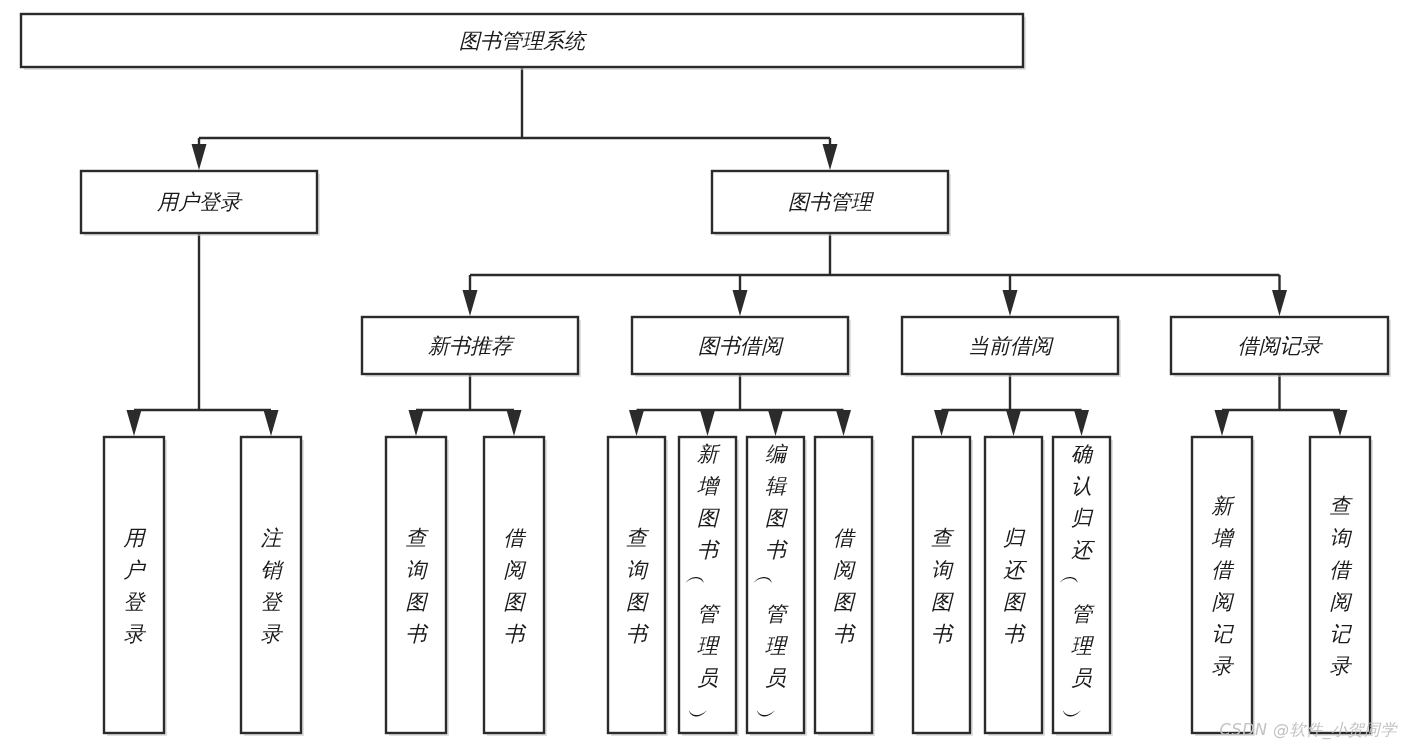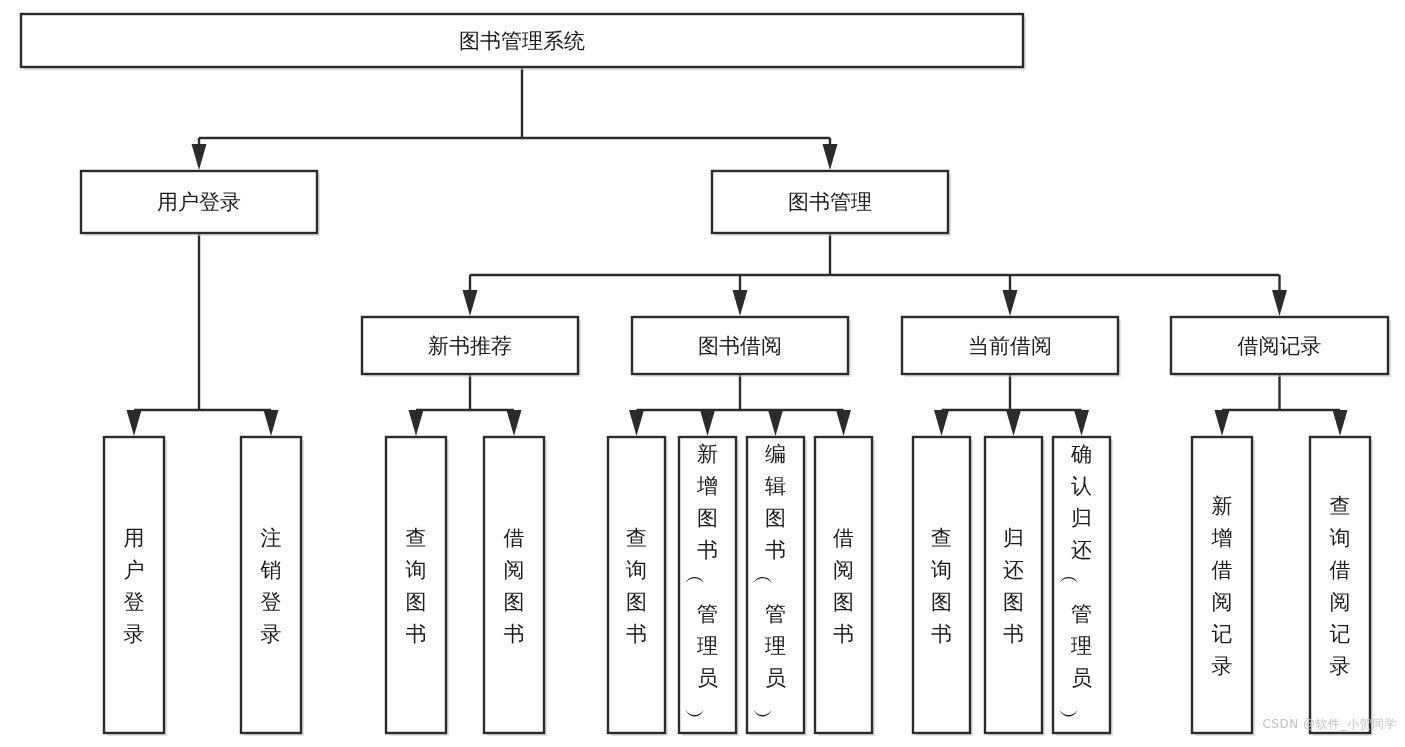--- a/index.html
+++ b/index.html
@@ -11,20 +11,21 @@
     width: 1405px;
     height: 747px;
     overflow: hidden;
     font-family: "DejaVu Sans", "Liberation Sans", sans-serif;
     position: relative;
   }
   #diagram-root {
     position: relative;
     width: 1405px;
     height: 747px;
+    font-style: italic;
   }
   svg#flow-svg {
     position: absolute;
     left: 0;
     top: 0;
     width: 1405px;
     height: 747px;
     display: block;
   }
   .node-box {
@@ -55,23 +56,23 @@
   }
   .node-label-v {
     font-family: "DejaVu Sans", "Liberation Sans", sans-serif;
     font-size: 21px;
     fill: #1a1a1a;
     text-anchor: middle;
   }
   .watermark {
     position: absolute;
     right: 8px;
-    bottom: 14px;
-    font-family: "DejaVu Sans", "Liberation Sans", sans-serif;
-    font-size: 12px;
+    bottom: 6px;
+    font-family: "DejaVu Sans", "Liberation Sans", sans-serif;
+    font-size: 16px;
     color: #c2c2c2;
     letter-spacing: 0.5px;
     white-space: nowrap;
     user-select: none;
   }
 </style>
 </head>
 <body>
 
 <div id="diagram-root">

